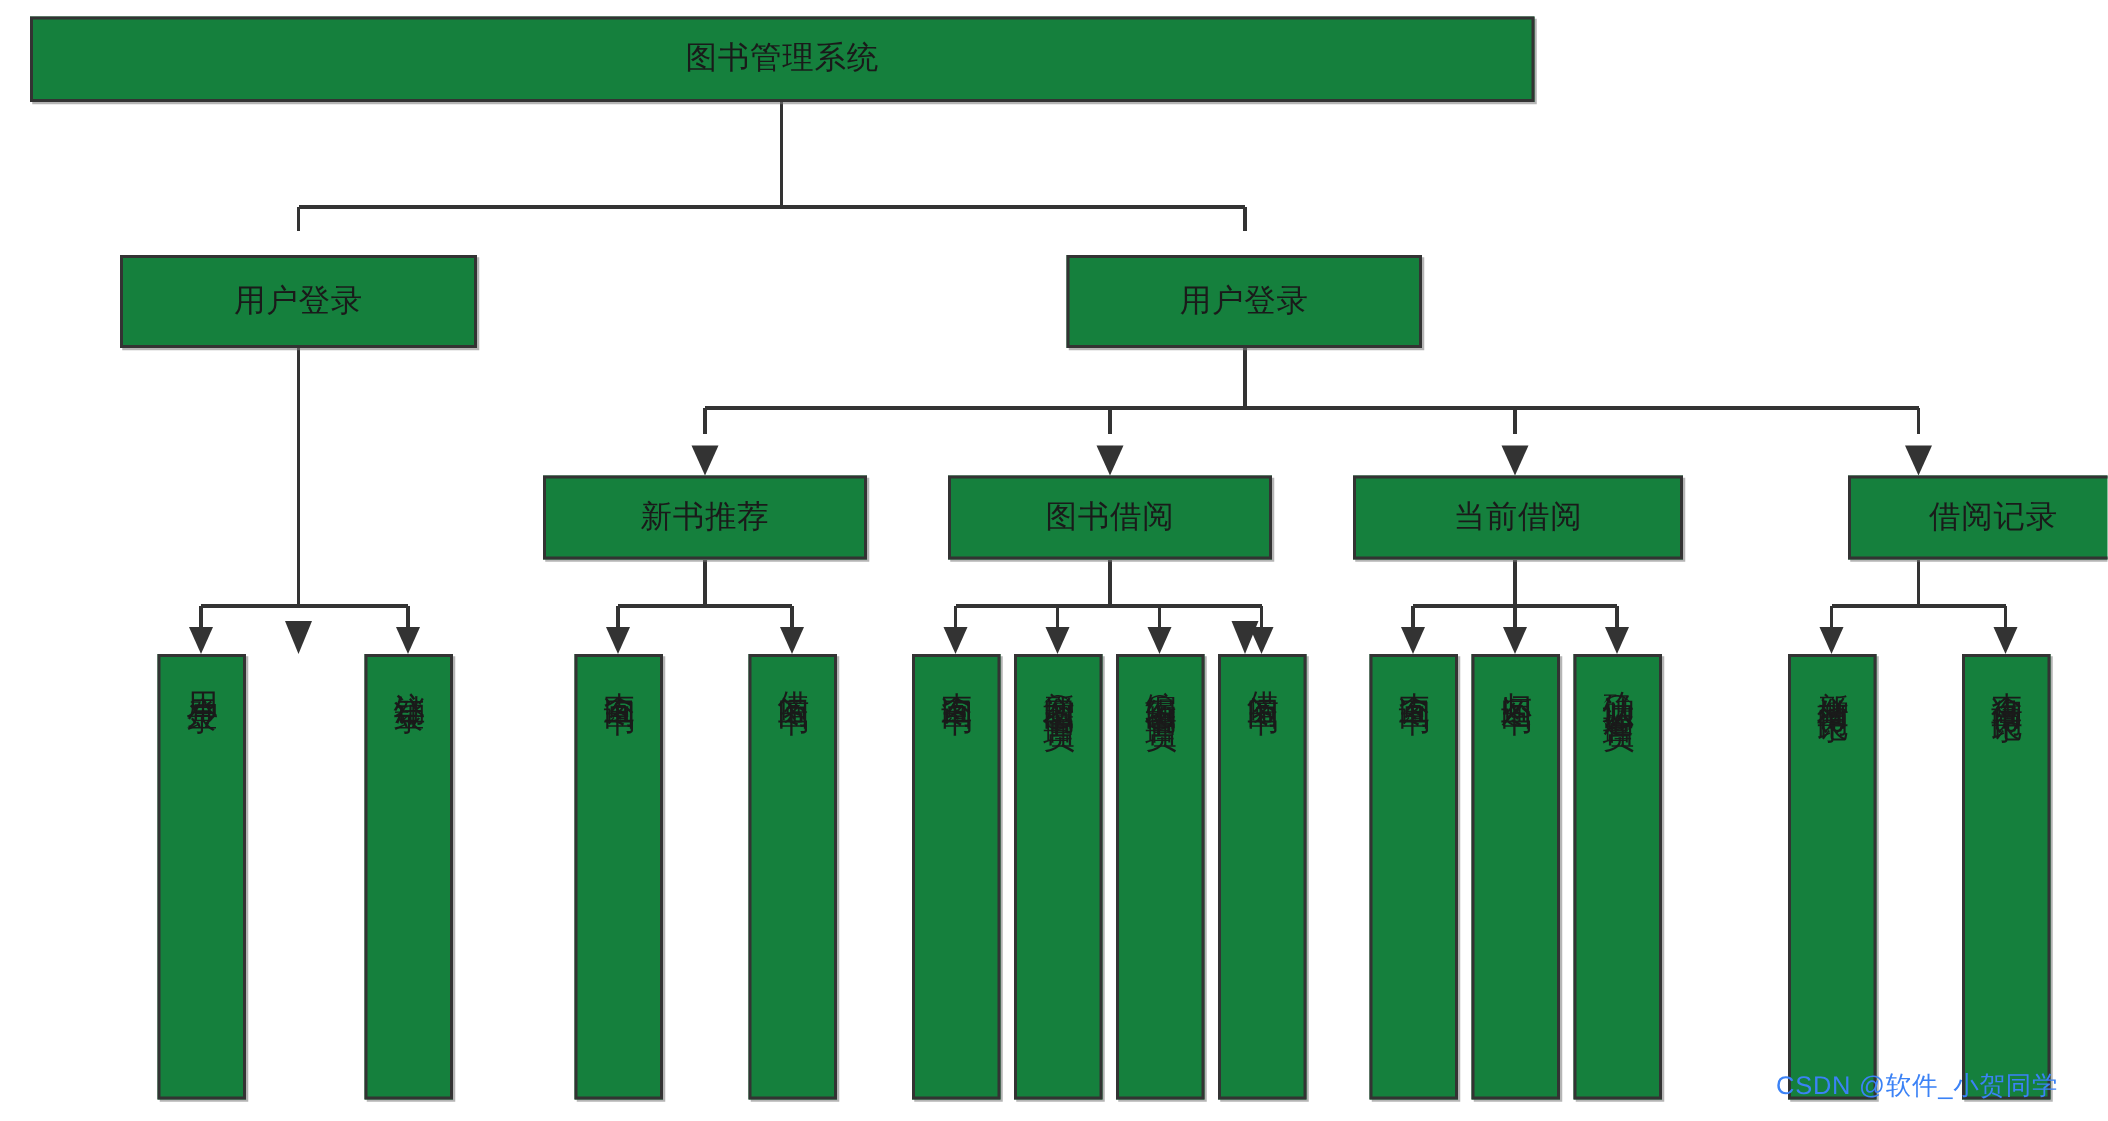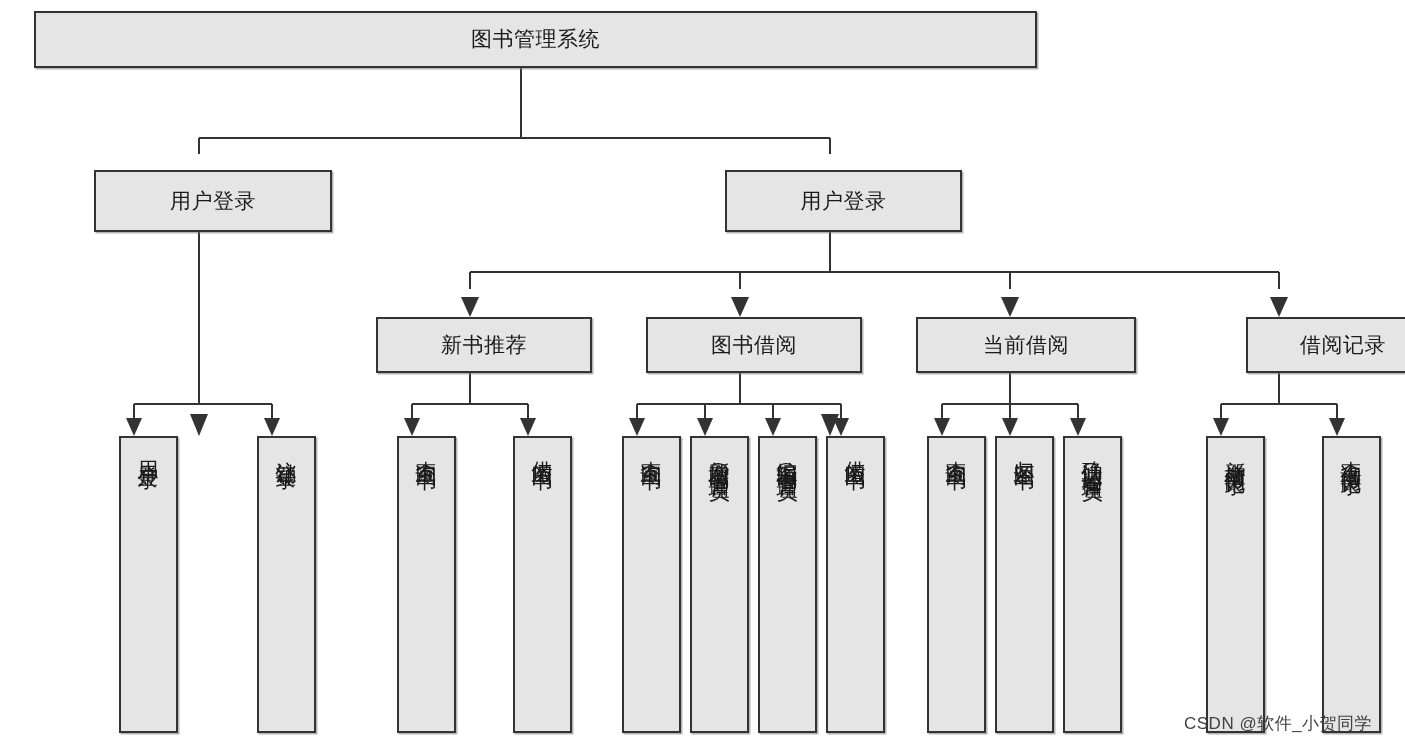--- a/index.html
+++ b/index.html
@@ -23,26 +23,25 @@
   #edges {
     position: absolute;
     left: 0; top: 0;
     width: 1405px;
     height: 747px;
     pointer-events: none;
   }
   .node {
     position: absolute;
     border: 2px solid #333333;
-    background: #e5e5e5;
+    background: #15803d;
     display: flex;
     align-items: center;
     justify-content: center;
     box-shadow: 1.5px 1.5px 0 0 rgba(120,120,120,0.55);
-    margin-left: 14px;
   }
   .node-label {
     font-size: 21px;
     letter-spacing: 0.5px;
     line-height: 1.25;
     color: #1a1a1a;
     white-space: nowrap;
   }
   
   .node.vertical {
@@ -56,21 +55,21 @@
     font-size: 21px;
     letter-spacing: 3px;
     line-height: 1;
     white-space: nowrap;
   }
   #watermark {
     position: absolute;
     left: 1184px;
     top: 712px;
     font-size: 17px;
-    color: #404040;
+    color: #3b82f6;
     letter-spacing: 0.5px;
     white-space: nowrap;
     user-select: none;
   }
 </style>
 </head>
 <body>
 
 <div id="canvas">
 

